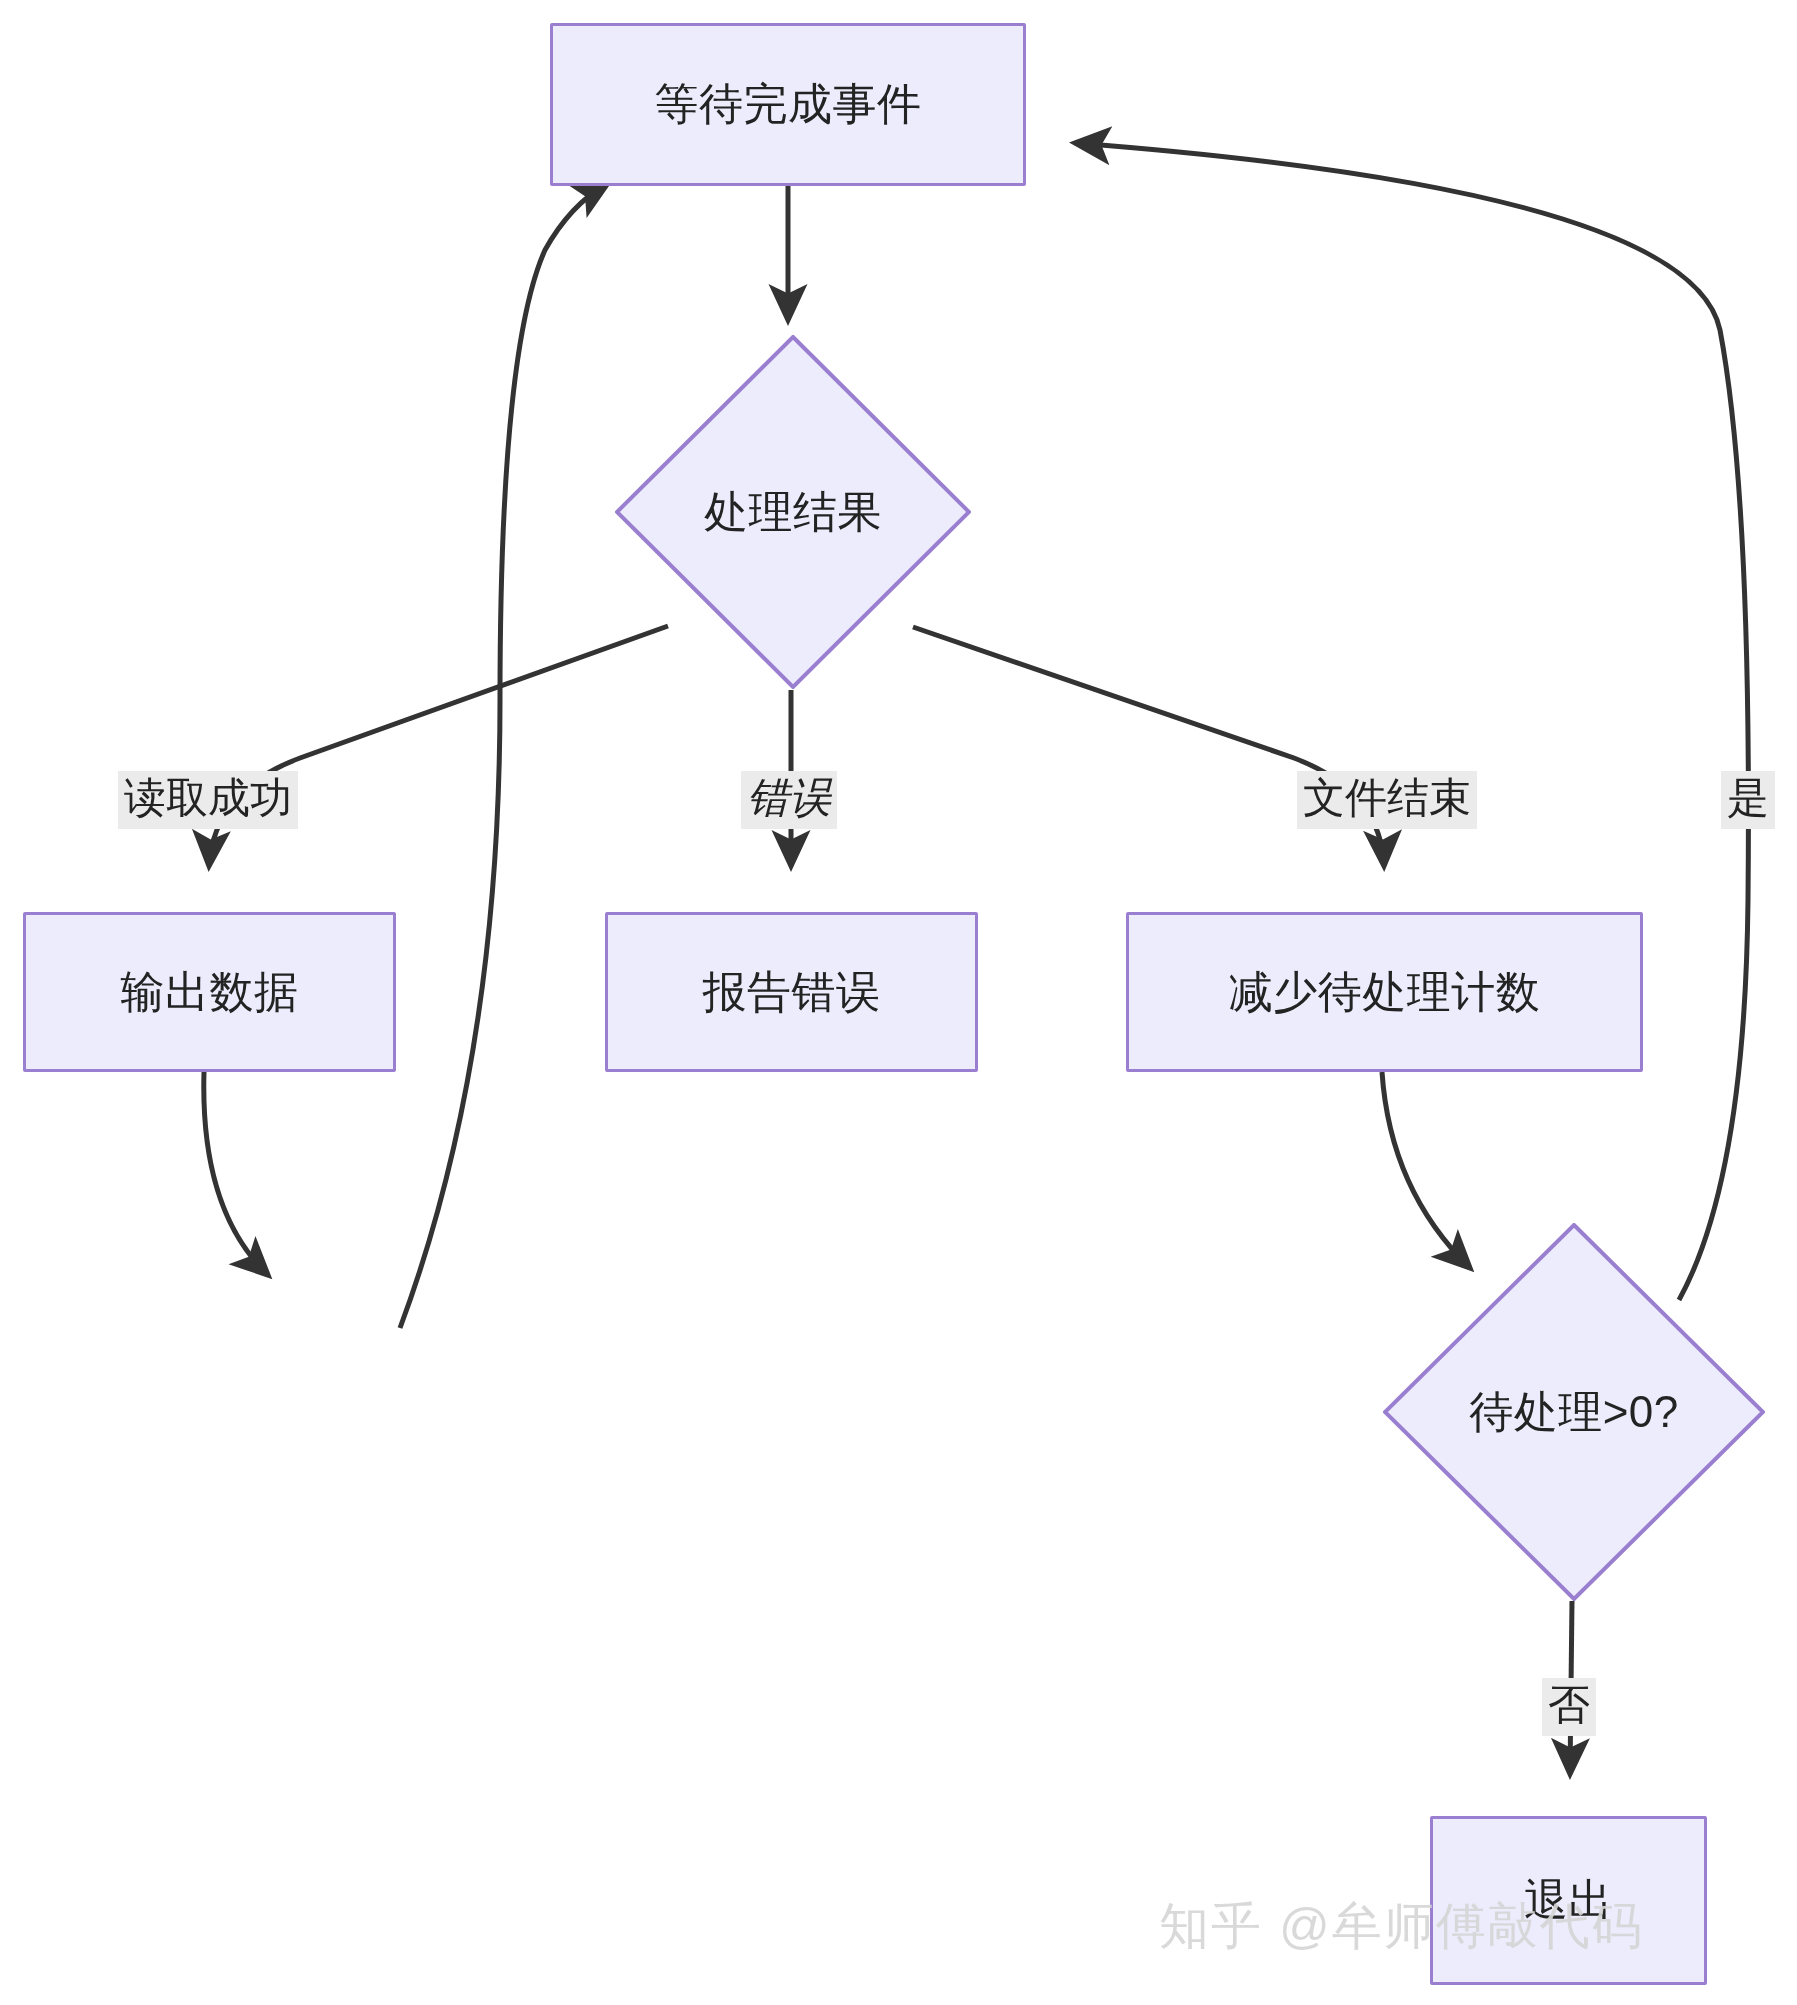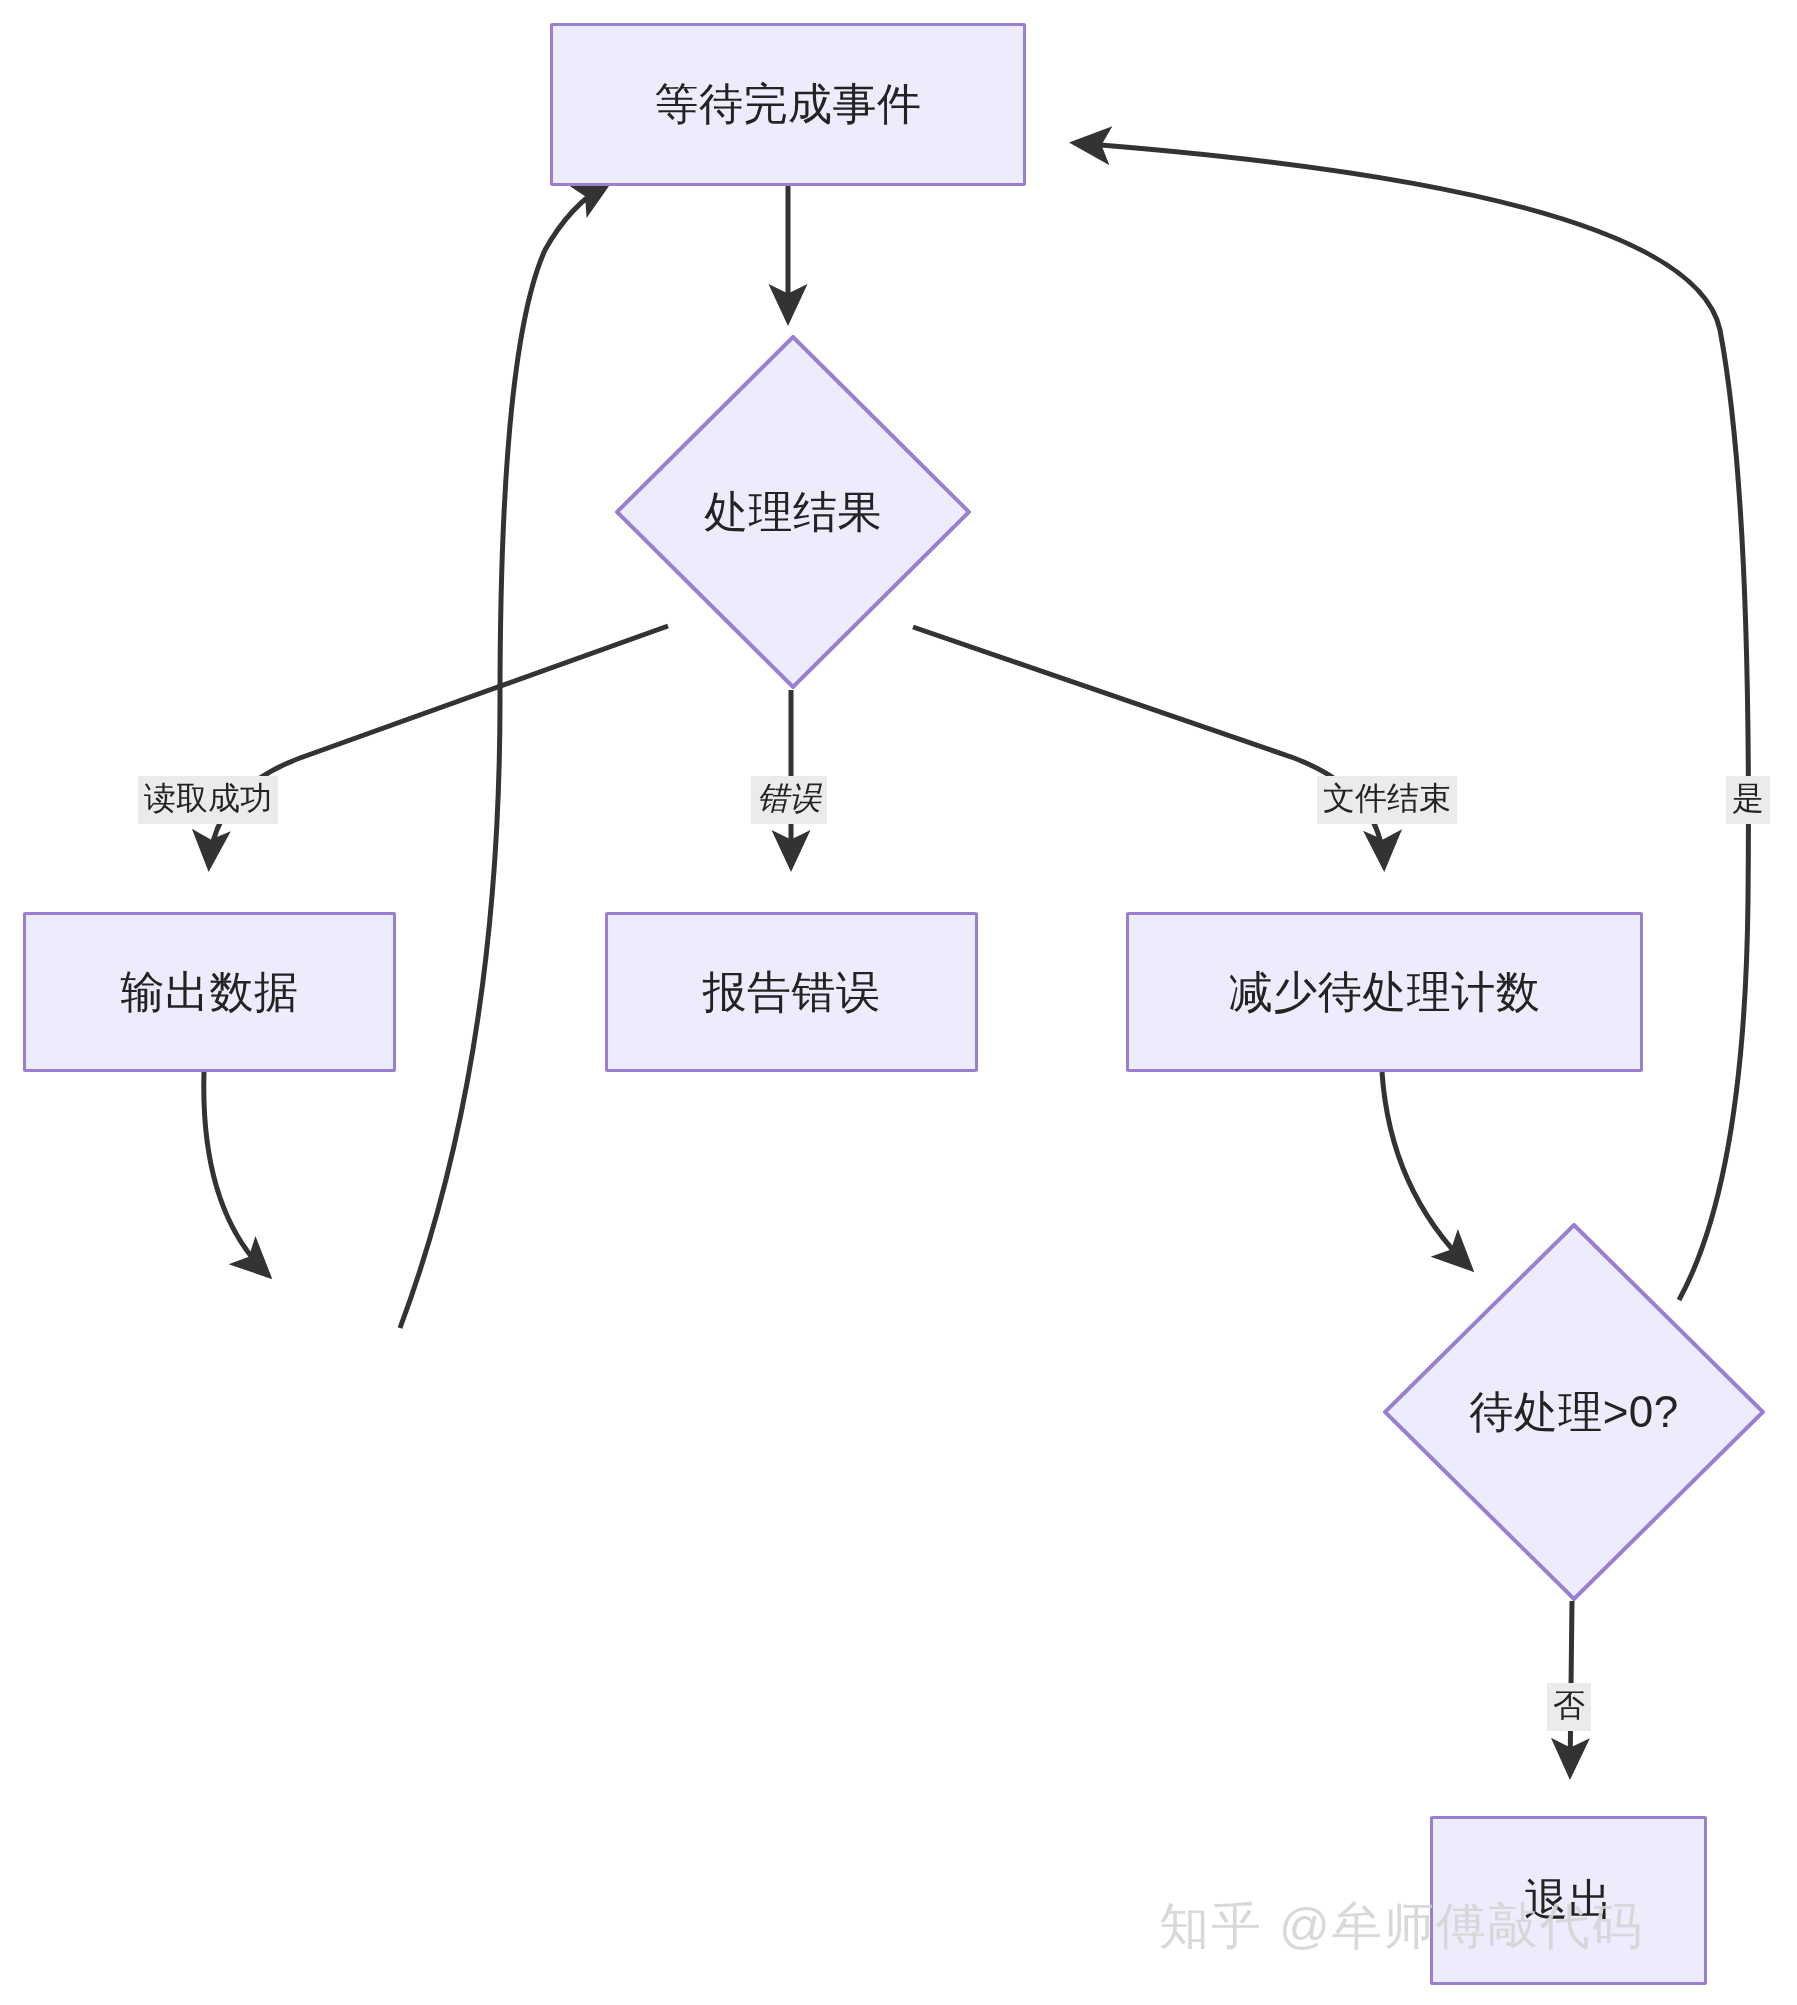--- a/index.html
+++ b/index.html
@@ -58,21 +58,21 @@
     height: 100%;
   }
   .node-diamond .node-label {
     position: relative;
     z-index: 2;
   }
   .edge-label {
     position: absolute;
     background: #ebebeb;
     color: #232323;
-    font-size: 32px;
+    font-size: 42px;
     line-height: 1.0;
     padding: 6px 6px 10px 6px;
     white-space: nowrap;
     transform: translate(-50%, -50%);
     box-sizing: border-box;
   }
   #watermark {
     position: absolute;
     left: 1159px;
     top: 1893px;

